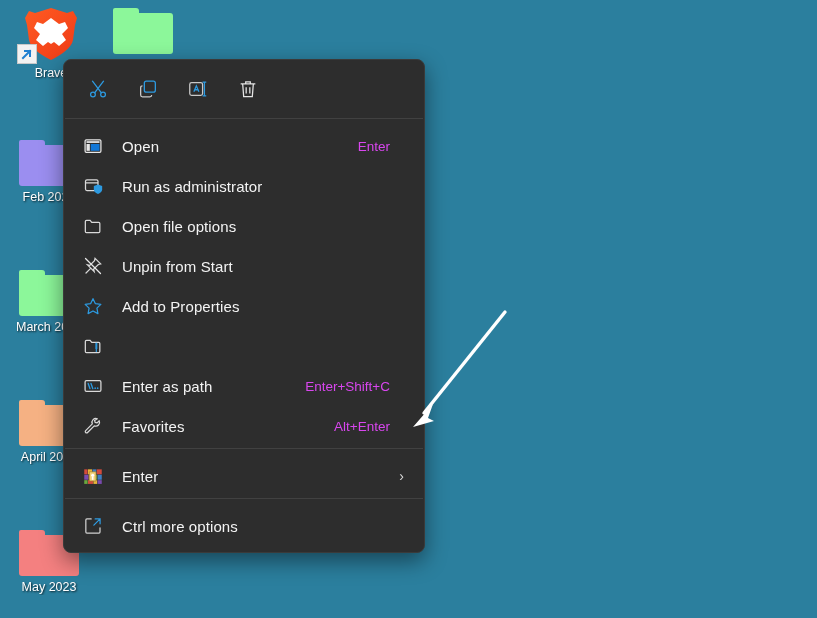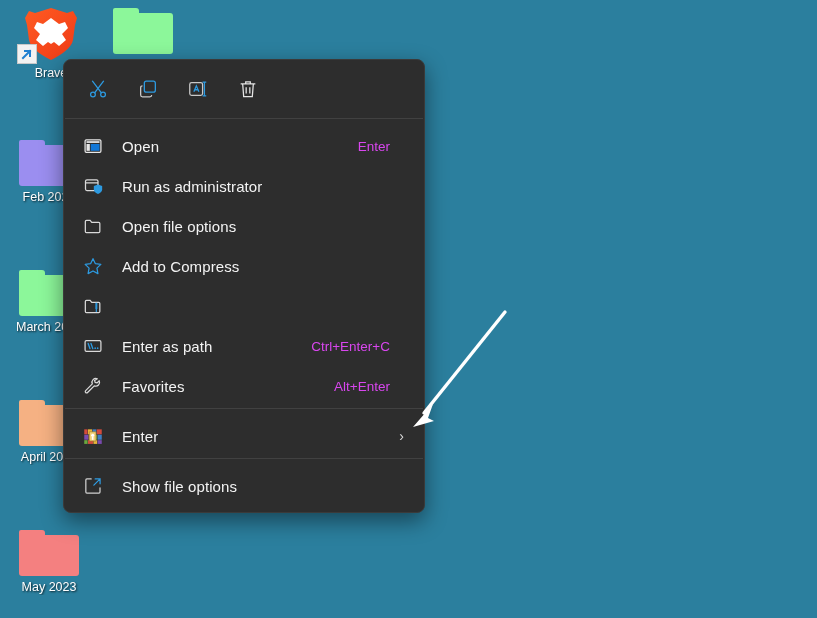--- a/index.html
+++ b/index.html
@@ -262,28 +262,39 @@
       <div class="menu-item">
         <span class="mi-icon">
           <svg width="20" height="20" viewBox="0 0 24 24" fill="none" stroke="#d9d9d9" stroke-width="1.5">
             <path d="M2.8 18.5V6.6a1.4 1.4 0 0 1 1.4-1.4h4.3l2 2.4h8.3a1.4 1.4 0 0 1 1.4 1.4v9.5a1.4 1.4 0 0 1-1.4 1.4H4.2a1.4 1.4 0 0 1-1.4-1.4z"></path>
           </svg>
         </span>
         <span class="mi-label">Open file options</span>
         <span class="mi-accel"></span>
       </div>
 
+      <div class="menu-item">
+        <span class="mi-icon">
+          <svg width="20" height="20" viewBox="0 0 24 24" fill="none" stroke="#d9d9d9" stroke-width="1.5" stroke-linecap="round">
+            <path d="M14.5 2.8 L21.2 9.5 L18.4 10.2 L12.8 15.8 L13.4 18.6 L5.4 10.6 L8.2 11.2 L13.8 5.6 Z"></path>
+            <path d="M9.2 14.8 L3.6 20.4"></path>
+            <path d="M3 3 L21 21" stroke="#e8e8e8"></path>
+          </svg>
+        </span>
+        <span class="mi-label">Unpin from Start</span>
+        <span class="mi-accel"></span>
+      </div>
 
       <div class="menu-item">
         <span class="mi-icon">
           <svg width="20" height="20" viewBox="0 0 24 24" fill="none" stroke="#2d9ae0" stroke-width="1.5" stroke-linejoin="round">
             <path d="M12 3.2 L14.9 9.2 L21.4 10.1 L16.7 14.6 L17.9 21.1 L12 18 L6.1 21.1 L7.3 14.6 L2.6 10.1 L9.1 9.2 Z"></path>
           </svg>
         </span>
-        <span class="mi-label">Add to Compress</span>
+        <span class="mi-label">Add to Properties</span>
         <span class="mi-accel"></span>
       </div>
 
       <div class="menu-item">
         <span class="mi-icon">
           <svg width="20" height="20" viewBox="0 0 24 24" fill="none" stroke="#d9d9d9" stroke-width="1.5">
             <path d="M2.8 18.5V6.6a1.4 1.4 0 0 1 1.4-1.4h4.3l2 2.4h8.3a1.4 1.4 0 0 1 1.4 1.4v9.5a1.4 1.4 0 0 1-1.4 1.4H4.2a1.4 1.4 0 0 1-1.4-1.4z"></path>
             <path d="M16 8.2 v11" stroke="#2d9ae0"></path>
             <path d="M14.4 9.6 h3.2 M14.4 12 h3.2 M14.4 14.4 h3.2" stroke="#2d9ae0" stroke-width="1.2"></path>
           </svg>
@@ -294,21 +305,21 @@
       <div class="menu-item">
         <span class="mi-icon">
           <svg width="20" height="20" viewBox="0 0 24 24">
             <rect x="2.5" y="5.5" width="19" height="13" rx="1.6" fill="none" stroke="#d9d9d9" stroke-width="1.5"></rect>
             <path d="M6.2 9 L8.4 15.2 M9.6 9 L11.8 15.2" stroke="#2d9ae0" stroke-width="1.6" stroke-linecap="round"></path>
             <circle cx="14.6" cy="14.6" r="1" fill="#2d9ae0"></circle>
             <circle cx="17.6" cy="14.6" r="1" fill="#2d9ae0"></circle>
           </svg>
         </span>
         <span class="mi-label">Enter as path</span>
-        <span class="mi-accel">Ctrl+Enter+C</span>
+        <span class="mi-accel">Enter+Shift+C</span>
       </div>
 
       <div class="menu-item">
         <span class="mi-icon">
           <svg width="20" height="20" viewBox="0 0 24 24" fill="none" stroke="#d9d9d9" stroke-width="1.5">
             <path d="M17.2 3.4a4.6 4.6 0 0 0-6 6.1L3.2 17.5a1.6 1.6 0 0 0 0 2.3 1.6 1.6 0 0 0 2.3 0l8-8a4.6 4.6 0 0 0 6-6.1l-2.6 2.6-2.4-.6-.6-2.4z" stroke-linejoin="round"></path>
           </svg>
         </span>
         <span class="mi-label">Favorites</span>
         <span class="mi-accel">Alt+Enter</span>
@@ -349,21 +360,21 @@
     <div class="sep"></div>
 
     <div class="group-pad">
       <div class="menu-item">
         <span class="mi-icon">
           <svg width="20" height="20" viewBox="0 0 24 24" fill="none" stroke-width="1.5">
             <path d="M9.8 3.5H4.6a1.2 1.2 0 0 0-1.2 1.2v14.6a1.2 1.2 0 0 0 1.2 1.2h14.6a1.2 1.2 0 0 0 1.2-1.2v-5.2" stroke="#d0d0d0" stroke-linecap="round"></path>
             <path d="M13 11 L20.5 3.5 M14.6 3.5 H20.5 V9.4" stroke="#2d9ae0" stroke-linecap="round"></path>
           </svg>
         </span>
-        <span class="mi-label">Show file options</span>
+        <span class="mi-label">Ctrl more options</span>
         <span class="mi-accel"></span>
       </div>
     </div>
 
   </div>
 
   <svg id="annotation-arrow" viewBox="0 0 130 140">
     <path d="M105 12 L24 113" stroke="#ffffff" stroke-width="3.4" stroke-linecap="round"></path>
     <path d="M13 127 L33 104 L28 118 L34 121 Z" fill="#ffffff"></path>
   </svg>

